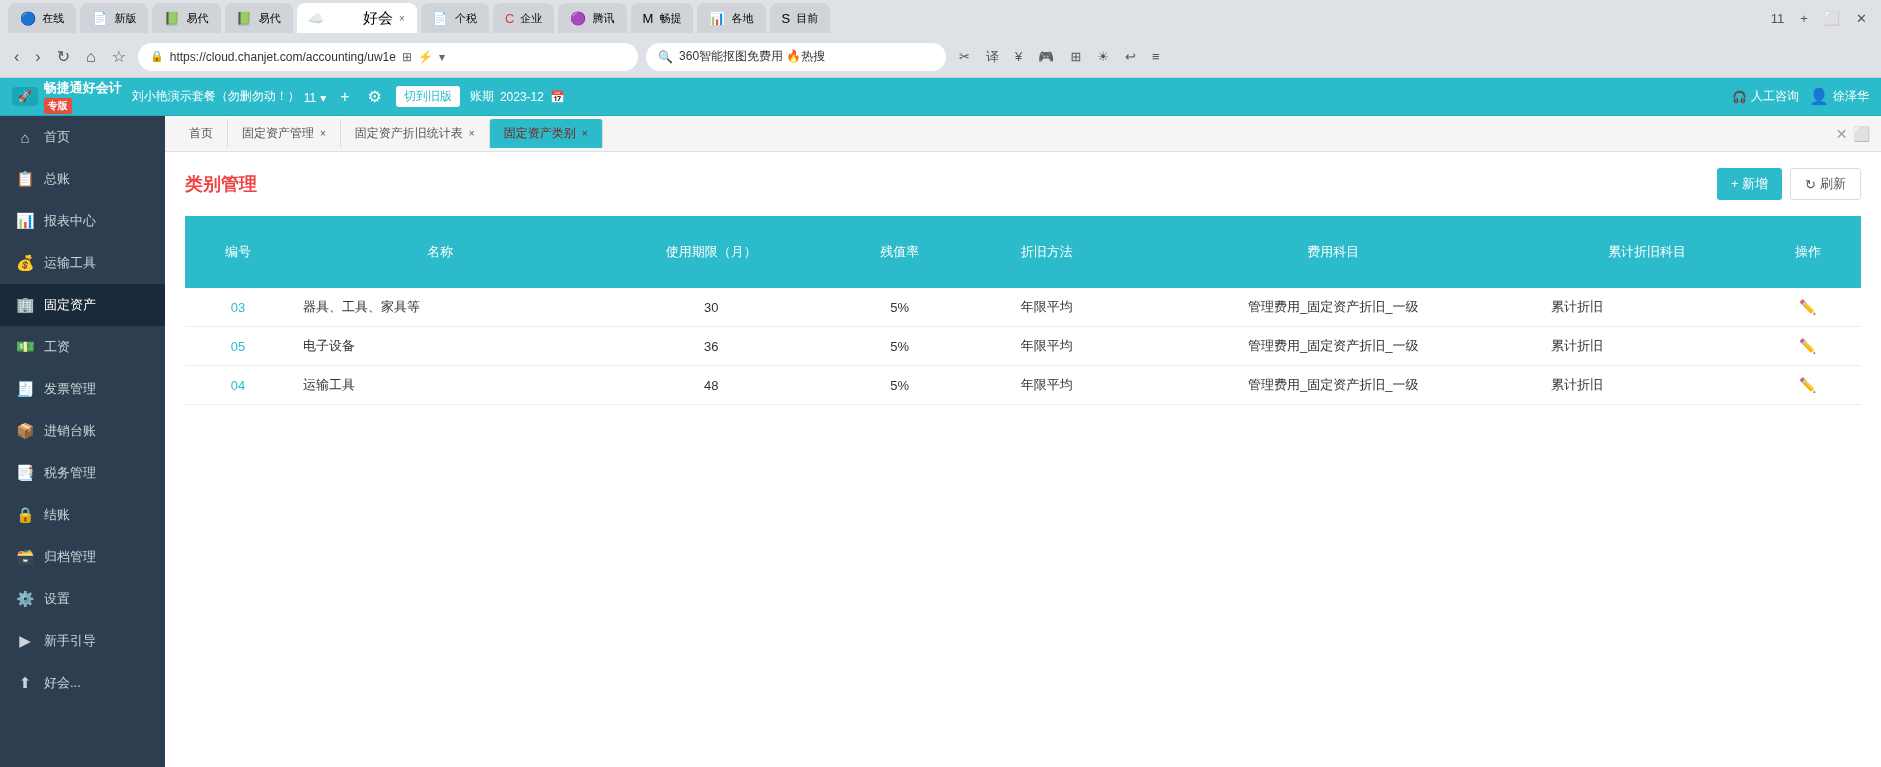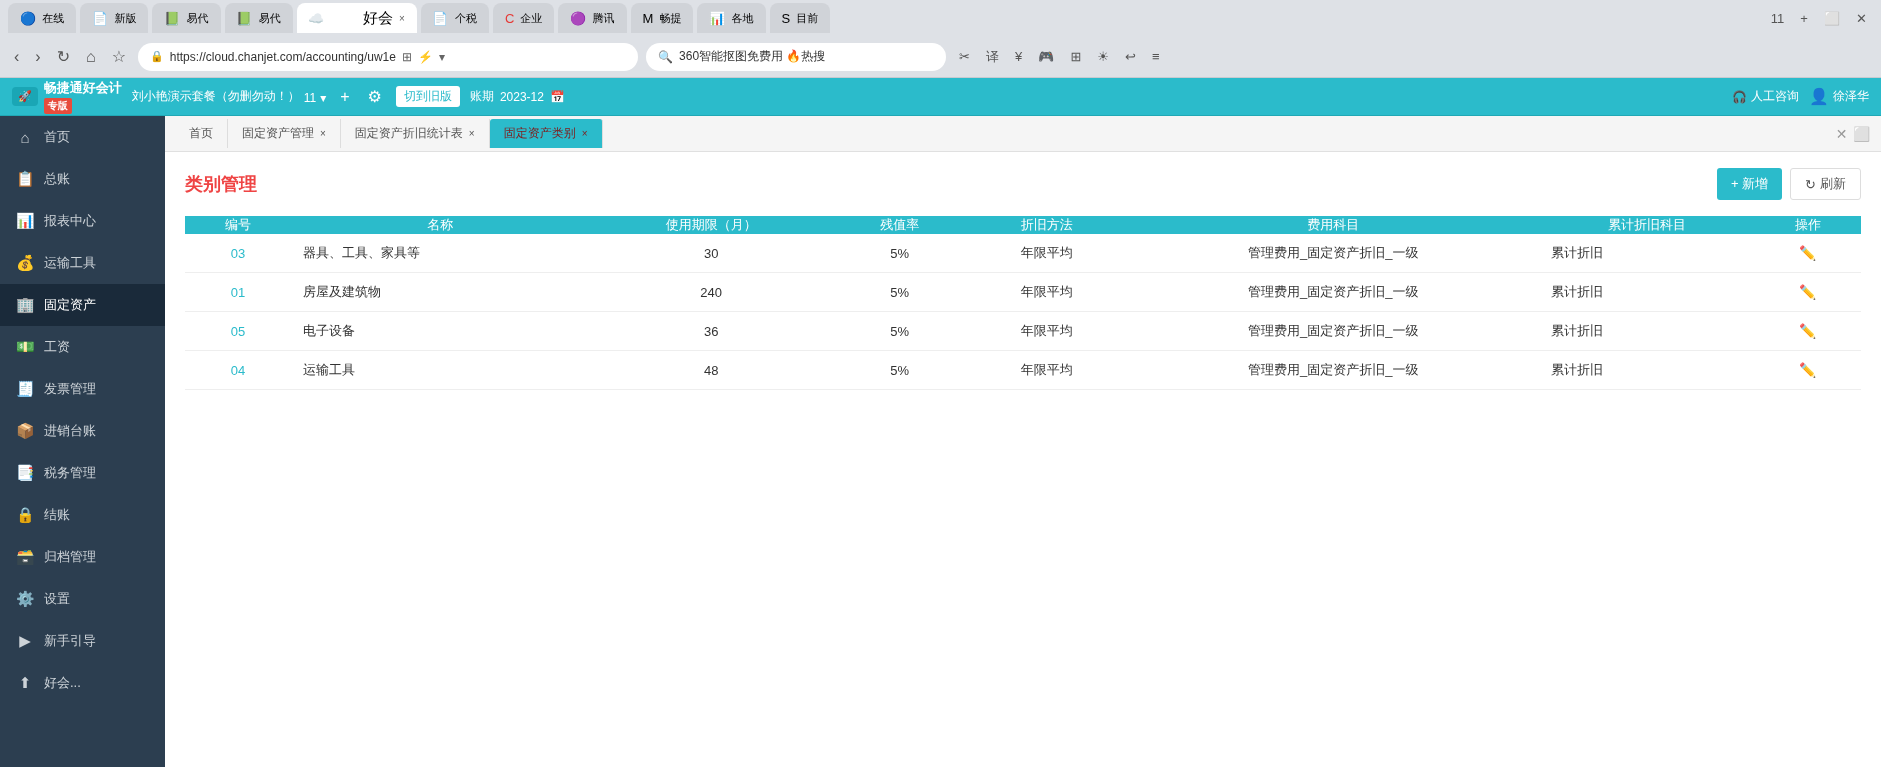--- a/index.html
+++ b/index.html
@@ -54,21 +54,21 @@
     .page-content { padding: 16px 20px; flex: 1; overflow-y: auto; }
     .page-title-row { display: flex; align-items: center; justify-content: space-between; margin-bottom: 16px; }
     .page-title { font-size: 18px; font-weight: 700; color: #ef4444; }
     .title-actions { display: flex; gap: 8px; }
     .btn-add { background: #2bbbcb; color: #fff; border: none; border-radius: 3px; padding: 6px 14px; font-size: 13px; cursor: pointer; display: flex; align-items: center; gap: 4px; }
     .btn-refresh { background: none; border: 1px solid #ddd; border-radius: 3px; padding: 6px 14px; font-size: 13px; cursor: pointer; color: #555; display: flex; align-items: center; gap: 4px; }
 
     
     .data-table { width: 100%; border-collapse: collapse; }
     .data-table thead tr { background: #2bbbcb; color: #fff; }
-    .data-table thead th { padding: 0 12px; font-size: 13px; font-weight: 400; text-align: center; border: none; }
+    .data-table thead th { padding: 27px 12px; font-size: 13px; font-weight: 400; text-align: center; border: none; }
     .data-table tbody tr { background: #fff; border-bottom: 1px solid #eee; }
     .data-table tbody td { padding: 10px 12px; font-size: 13px; color: #333; text-align: center; border: none; }
     .data-table tbody td:nth-child(2) { text-align: left; }
     .data-table tbody td:nth-child(7) { text-align: left; }
     .data-table tbody td:nth-child(9) { text-align: left; }
     .code-link { color: #2bbbcb; cursor: pointer; }
     .edit-icon { color: #999; cursor: pointer; font-size: 14px; }
 
     
     .win-controls { display: flex; align-items: center; gap: 4px; margin-left: auto; }
@@ -306,30 +306,20 @@
             <th>费用科目</th>
             <th>累计折旧科目</th>
             <th>操作</th>
           </tr>
         </thead>
         <tbody id="table-body">
         <tr>
       <td><span class="code-link">03</span></td>
       <td>器具、工具、家具等</td>
       <td>30</td>
-      <td>5%</td>
-      <td>年限平均</td>
-      <td>管理费用_固定资产折旧_一级</td>
-      <td>累计折旧</td>
-      <td><span class="edit-icon">✏️</span></td>
-    </tr>
-            <tr>
-      <td><span class="code-link">01</span></td>
-      <td>房屋及建筑物</td>
-      <td>240</td>
       <td>5%</td>
       <td>年限平均</td>
       <td>管理费用_固定资产折旧_一级</td>
       <td>累计折旧</td>
       <td><span class="edit-icon">✏️</span></td>
     </tr>
             <tr>
       <td><span class="code-link">05</span></td>
       <td>电子设备</td>
       <td>36</td>

